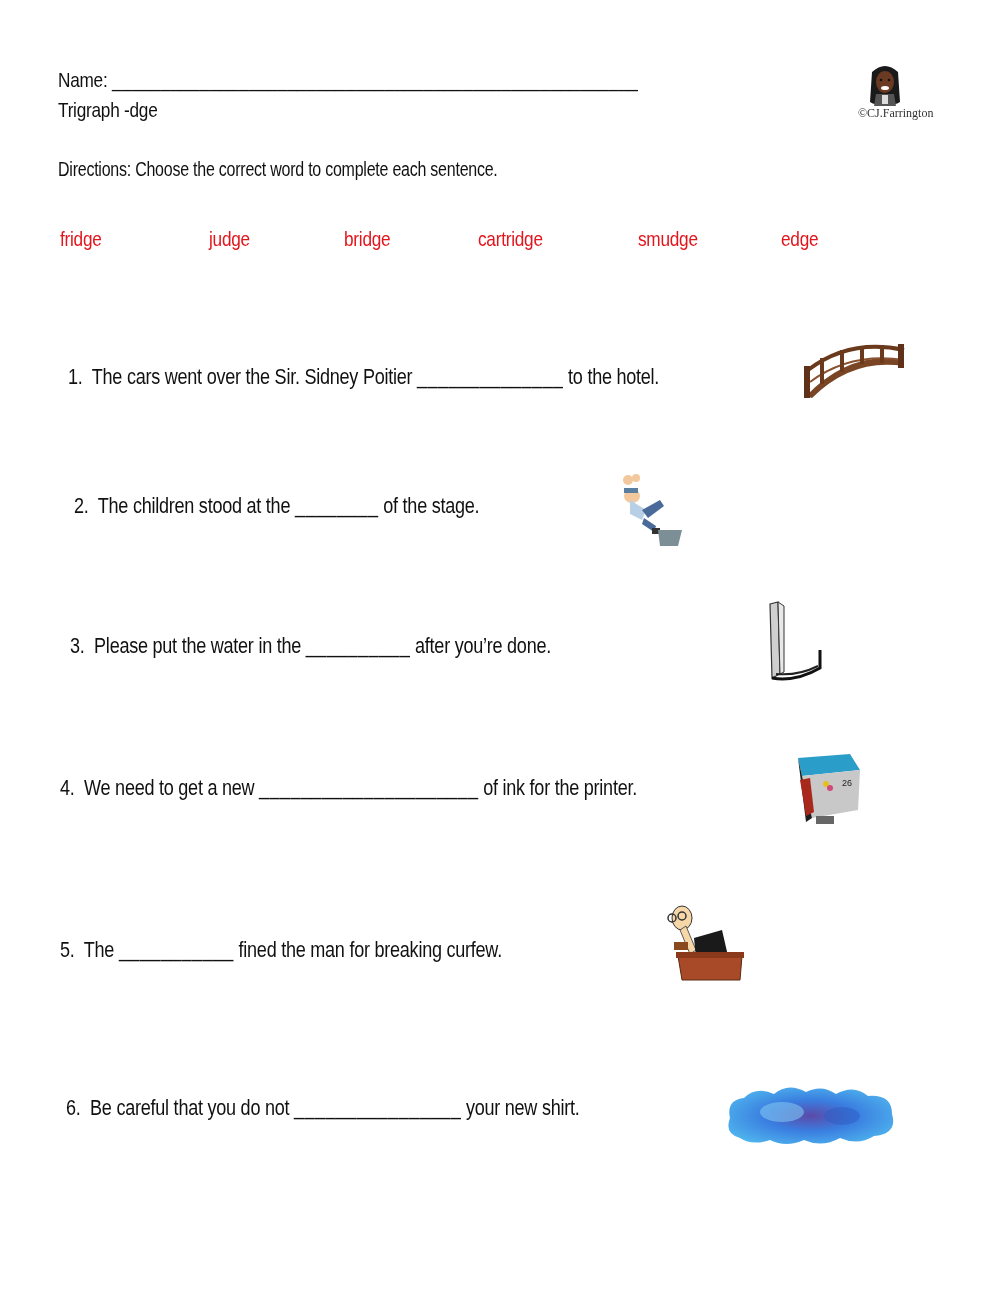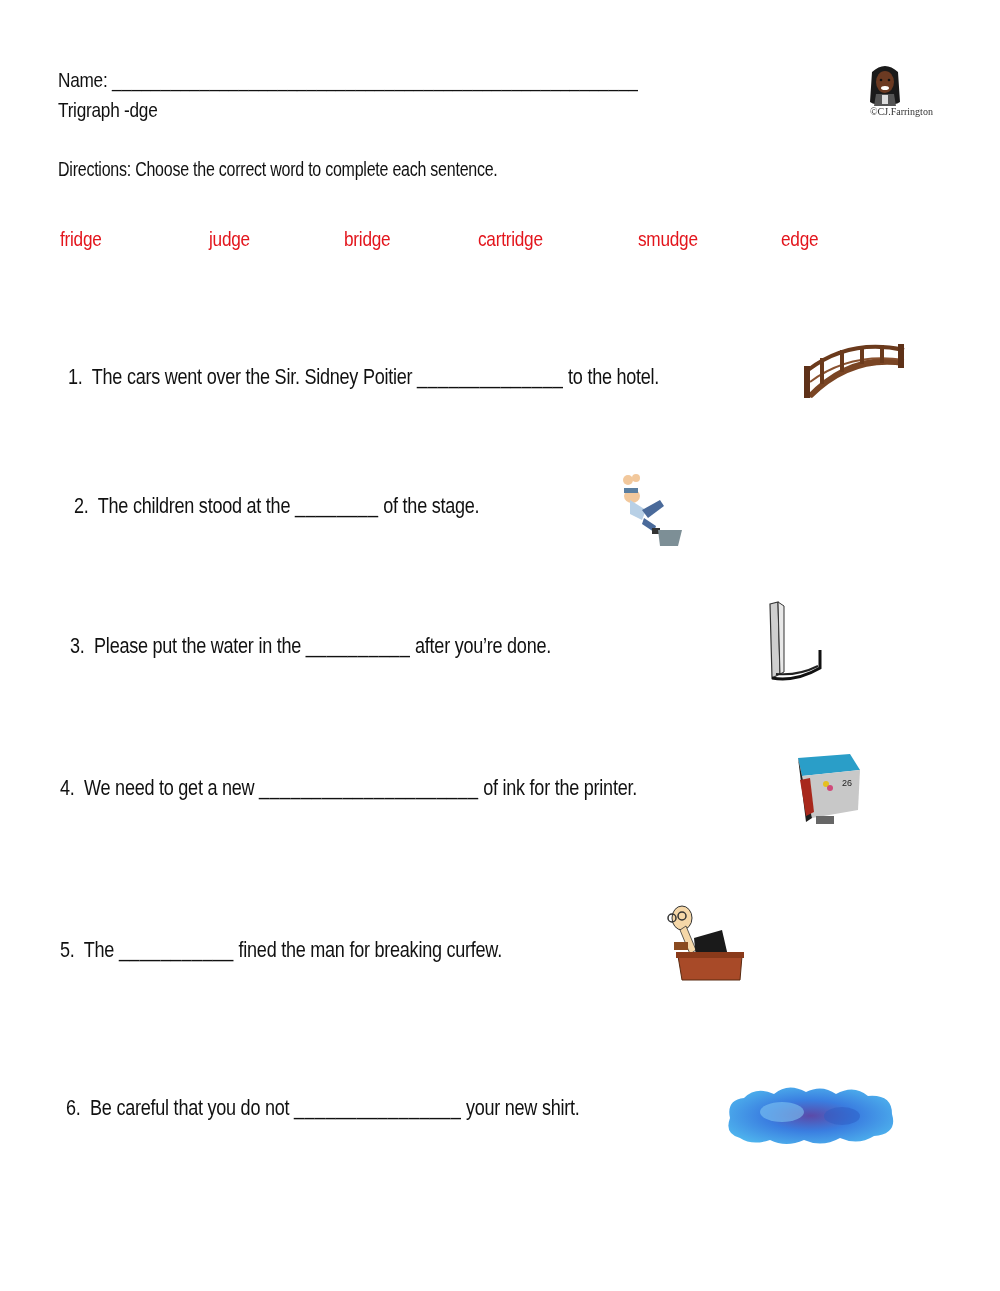--- a/index.html
+++ b/index.html
@@ -40,21 +40,21 @@
 <div class="abs avatar">
   <svg width="54" height="56" viewBox="0 0 54 56">
     <path d="M14 10 Q27 -2 40 10 L42 40 Q36 44 34 40 L20 40 Q18 44 12 40 Z" fill="#1a1a1a"></path>
     <ellipse cx="27" cy="20" rx="9" ry="11" fill="#6b3a22"></ellipse>
     <ellipse cx="27" cy="26" rx="4" ry="2" fill="#fff"></ellipse>
     <circle cx="23" cy="18" r="1.3" fill="#111"></circle>
     <circle cx="31" cy="18" r="1.3" fill="#111"></circle>
     <path d="M18 32 L36 32 L38 44 L16 44 Z" fill="#555"></path>
     <rect x="24" y="33" width="6" height="9" fill="#ddd"></rect>
   </svg>
-  <div style="position:absolute;left:12px;top:44px;font-family:'Liberation Serif',serif;font-size:10px;color:#333;white-space:nowrap;">©CJ.Farrington</div>
+  <div style="position:absolute;left:0;top:44px;font-family:'Liberation Serif',serif;font-size:12px;color:#333;white-space:nowrap;">©CJ.Farrington</div>
 </div>
 
 <div class="abs hand directions">Directions:  Choose the correct word to complete each sentence.</div>
 
 <div>
   <span class="abs hand word" style="left:60px;">fridge</span>
   <span class="abs hand word" style="left:209px;">judge</span>
   <span class="abs hand word" style="left:344px;">bridge</span>
   <span class="abs hand word" style="left:478px;">cartridge</span>
   <span class="abs hand word" style="left:638px;">smudge</span>

